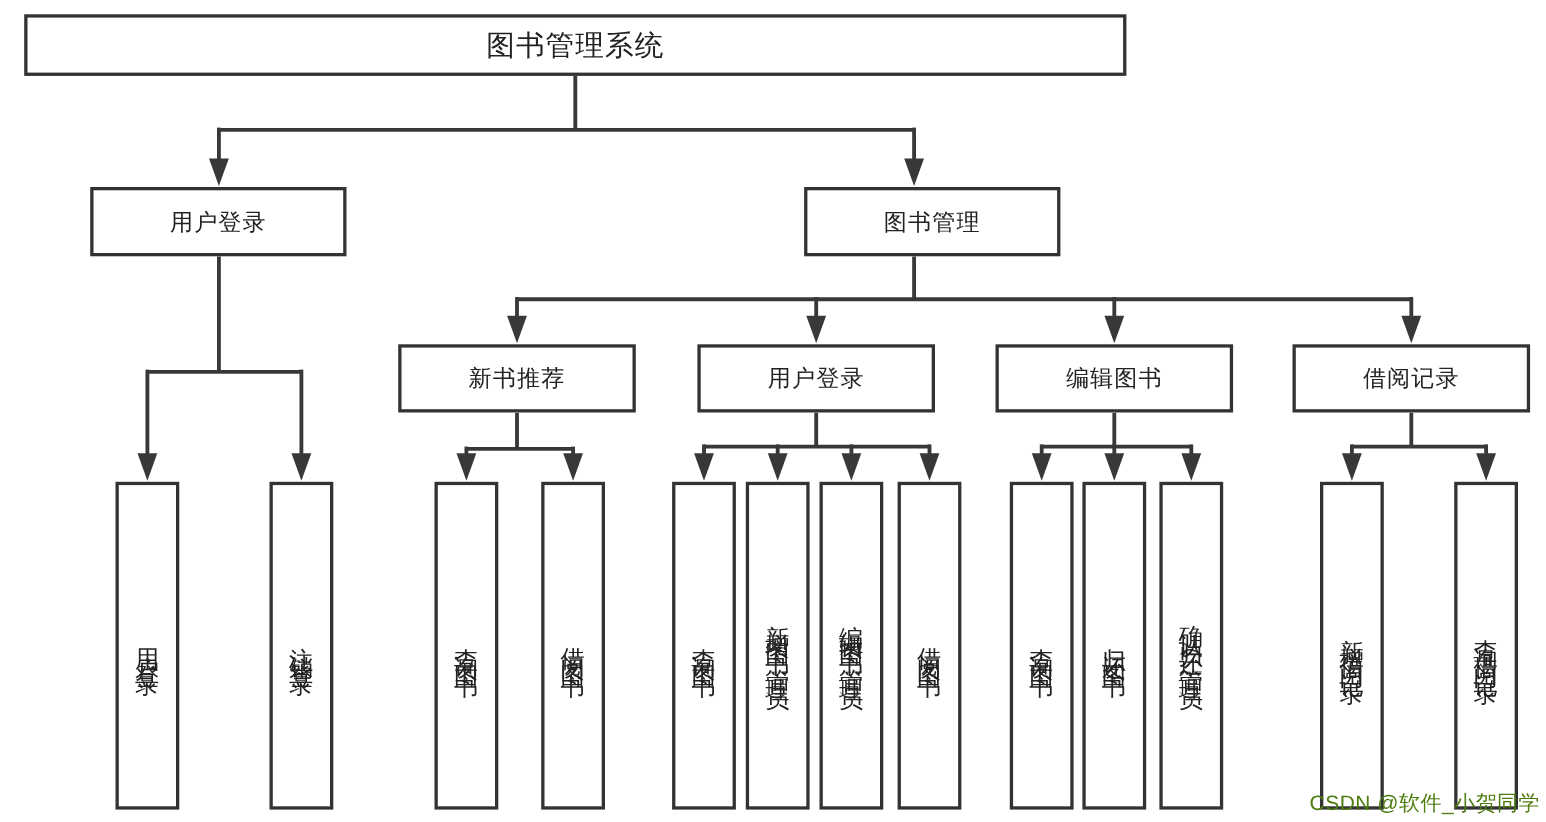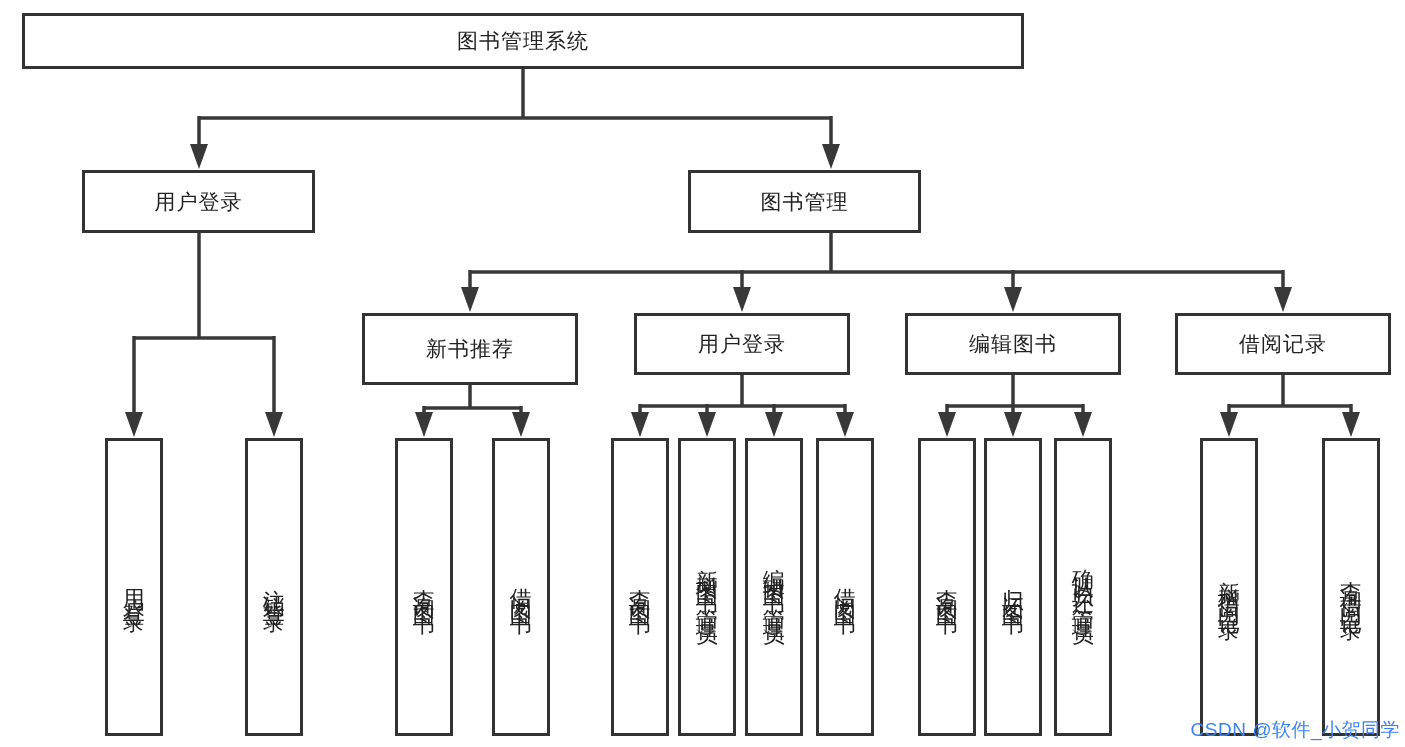--- a/index.html
+++ b/index.html
@@ -9,30 +9,30 @@
   }
   .stage{position:absolute;left:0;top:0;width:1405px;height:747px;background:#ffffff;}
   svg.connectors{position:absolute;left:0;top:0;}
   .node{
     position:absolute;box-sizing:border-box;
     border:3px solid #333333;background:#ffffff;
     display:flex;align-items:center;justify-content:center;
     color:#222222;
   }
   .node.h{font-size:21px;letter-spacing:1px;}
-  .node.root{font-size:21px;letter-spacing:1px;justify-content:center;}
+  .node.root{font-size:26px;letter-spacing:1px;justify-content:center;}
   .node.leaf{top:438px;width:58px;height:298px;}
   .vtext{
     writing-mode:vertical-rl;text-orientation:mixed;
     font-size:22px;letter-spacing:8px;line-height:1.15;
     color:#222222;white-space:nowrap;
   }
   .watermark{
     position:absolute;top:717px;right:5px;
-    font-size:19px;color:#3b82f6;letter-spacing:0.5px;
+    font-size:19px;color:#4d7c0f;letter-spacing:0.5px;
     z-index:5;
   }
 </style>
 </head>
 <body>
 
 <div class="stage">
 
   <svg class="connectors" width="1405" height="747" viewBox="0 0 1405 747">
     <g stroke="#383838" stroke-width="3.5" fill="none">
@@ -100,25 +100,25 @@
     </g>
   </svg>
 
   <div class="node root" style="left:22px;top:13px;width:1002px;height:56px;">
     <span>图书管理系统</span>
   </div>
 
   <div class="node h" style="left:82px;top:170px;width:233px;height:63px;">
     <span>用户登录</span>
   </div>
-  <div class="node h" style="left:688px;top:170px;width:233px;height:63px;">
+  <div class="node h" style="left:731px;top:170px;width:233px;height:63px;">
     <span>图书管理</span>
   </div>
 
-  <div class="node h" style="left:362px;top:313px;width:216px;height:72px;">
+  <div class="node h" style="left:362px;top:313px;width:216px;height:62px;">
     <span>新书推荐</span>
   </div>
   <div class="node h" style="left:634px;top:313px;width:216px;height:62px;">
     <span>用户登录</span>
   </div>
   <div class="node h" style="left:905px;top:313px;width:216px;height:62px;">
     <span>编辑图书</span>
   </div>
   <div class="node h" style="left:1175px;top:313px;width:216px;height:62px;">
     <span>借阅记录</span>

